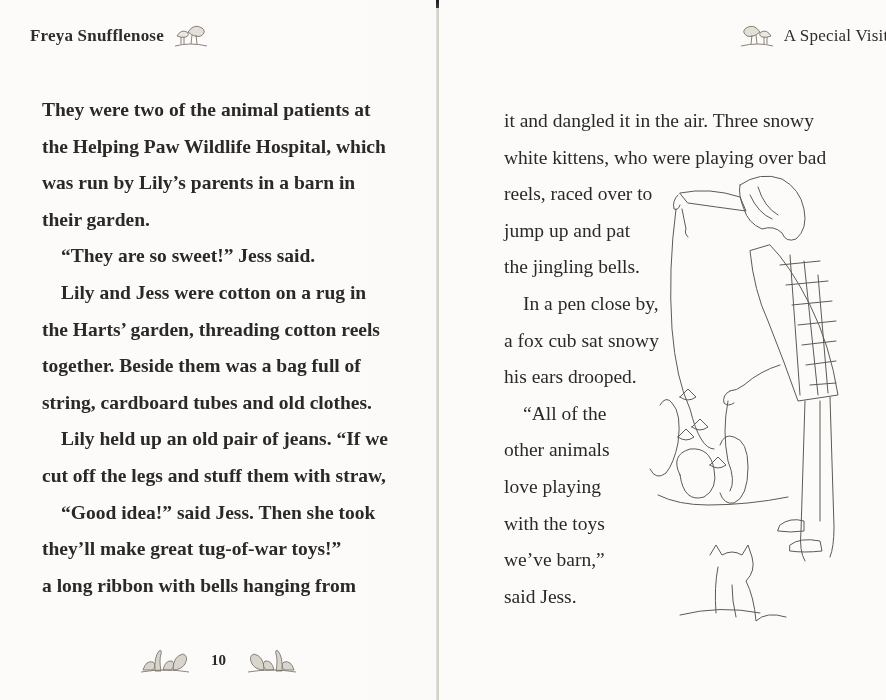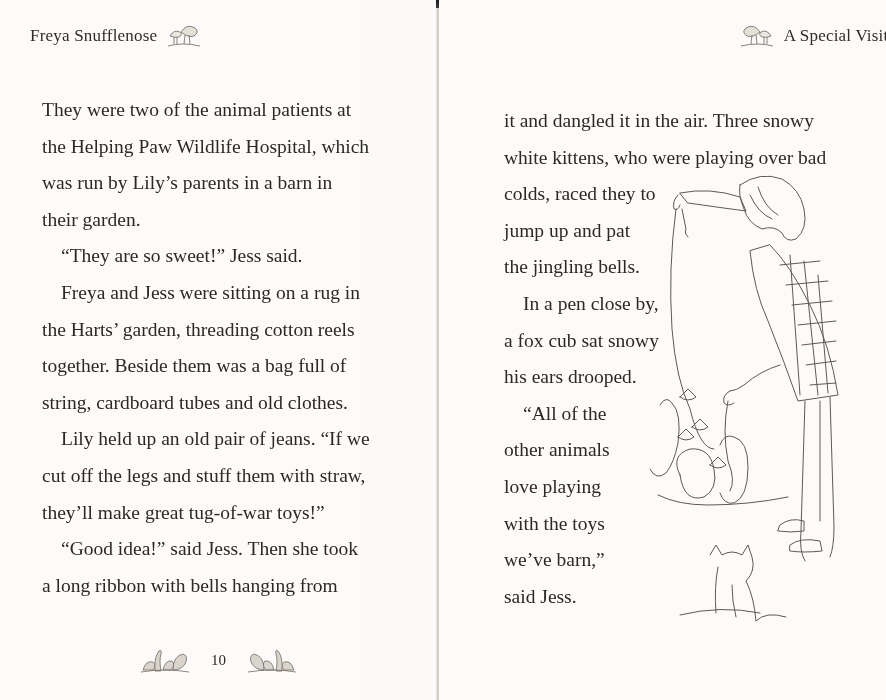--- a/index.html
+++ b/index.html
@@ -5,21 +5,21 @@
   html, body { margin: 0; padding: 0; }
   body {
     width: 886px; height: 700px; overflow: hidden;
     background: #fbfaf8;
     position: relative;
     font-family: "DejaVu Serif", "Liberation Serif", serif;
     color: #2b2926;
   }
   .spread { position: absolute; inset: 0; }
   .page { position: absolute; top: 0; height: 700px; background: #fcfbf9; }
-  .page-left { left: 0; width: 361px; }
+  .page-left { left: 0; width: 361px; font-weight: bold; }
   .page-right { left: 439px; width: 496px; }
   .gutter {
     position: absolute; left: 436px; top: 0; width: 4px; height: 700px;
     background: linear-gradient(to right, #e9e6e0, #cfcac2, #e4e0d9);
   }
   .spine-shadow {
     position: absolute; left: 436px; top: 0; width: 80px; height: 8px;
     background: linear-gradient(to bottom, #1c1c1f, #3a3a3e);
     border-bottom-right-radius: 60px 8px;
   }
@@ -66,28 +66,28 @@
         </g>
       </svg>
     </div>
 
     <div class="body-text left-text">
       <span class="line">They were two of the animal patients at</span>
       <span class="line">the Helping Paw Wildlife Hospital, which</span>
       <span class="line">was run by Lily’s parents in a barn in</span>
       <span class="line">their garden.</span>
       <span class="line indent">“They are so sweet!” Jess said.</span>
-      <span class="line indent">Freya and Jess were sitting on a rug in</span>
+      <span class="line indent">Lily and Jess were cotton on a rug in</span>
       <span class="line">the Harts’ garden, threading cotton reels</span>
       <span class="line">together. Beside them was a bag full of</span>
       <span class="line">string, cardboard tubes and old clothes.</span>
       <span class="line indent">Lily held up an old pair of jeans. “If we</span>
       <span class="line">cut off the legs and stuff them with straw,</span>
+      <span class="line indent">“Good idea!” said Jess. Then she took</span>
       <span class="line">they’ll make great tug-of-war toys!”</span>
-      <span class="line indent">“Good idea!” said Jess. Then she took</span>
       <span class="line">a long ribbon with bells hanging from</span>
     </div>
 
     <div class="folio">
       <svg class="flourish" viewBox="0 0 52 32">
         <g fill="#d9d5cc" stroke="#6e6a62" stroke-width="0.8">
           <path d="M4 26 q3 -10 10 -8 q4 3 0 8z"></path>
           <path d="M16 27 q-1 -14 4 -20 q3 -2 2 3 q-2 6 0 17z"></path>
           <path d="M24 26 q2 -10 9 -9 q4 4 -1 9z"></path>
           <path d="M34 26 q0 -14 10 -16 q6 2 2 10 q-4 6 -12 6z"></path>
@@ -120,21 +120,21 @@
           <path d="M3 24 q15 -4 32 0"></path>
         </g>
       </svg>
       <span>A Special Visitor</span>
     </div>
   </div>
 
   <div class="body-text right-text">
     <span class="line">it and dangled it in the air. Three snowy</span>
     <span class="line">white kittens, who were playing over bad</span>
-    <span class="line">colds, raced they to</span>
+    <span class="line">reels, raced over to</span>
     <span class="line">jump up and pat</span>
     <span class="line">the jingling bells.</span>
     <span class="line indent">In a pen close by,</span>
     <span class="line">a fox cub sat snowy</span>
     <span class="line">his ears drooped.</span>
     <span class="line indent">“All of the</span>
     <span class="line">other animals</span>
     <span class="line">love playing</span>
     <span class="line">with the toys</span>
     <span class="line">we’ve barn,”</span>

